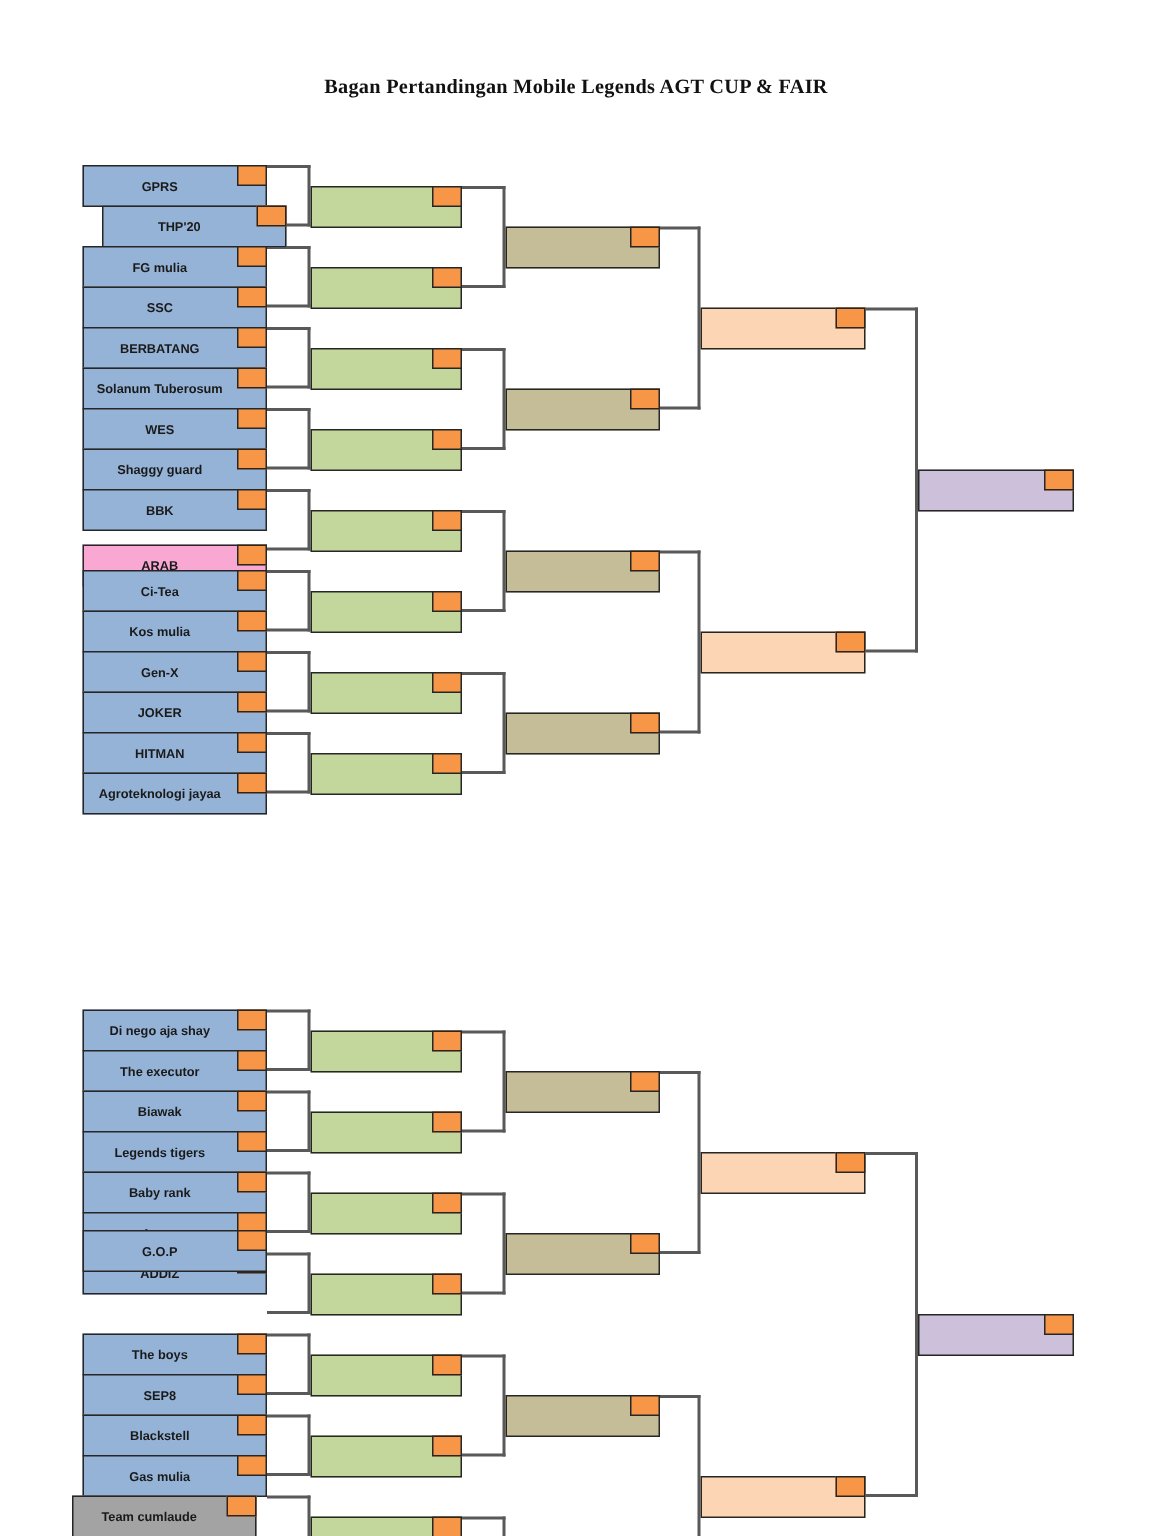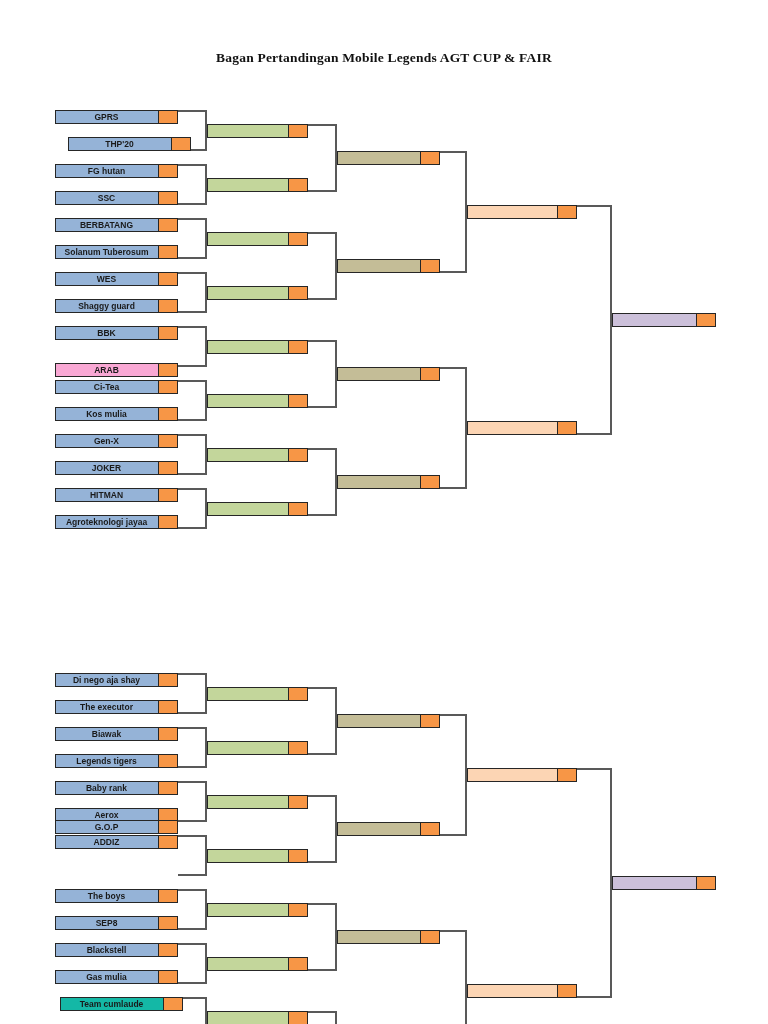--- a/index.html
+++ b/index.html
@@ -15,21 +15,21 @@
     left:0;top:50px;width:768px;
     text-align:center;
     font-family:"Liberation Serif", serif;
     font-weight:bold;
     font-size:13.5px;
     letter-spacing:.2px;
     color:#111111;
   }
   .bar{
     position:absolute;
-    height:14px;
+    height:28px;
     box-sizing:border-box;
     border:1px solid #262626;
   }
   .bar .label{
     position:absolute;
     left:1px;right:21px;top:0;bottom:0;
     display:flex;align-items:center;justify-content:center;
     font-size:8.5px;
     font-weight:bold;
     color:#1a1a1a;
@@ -67,21 +67,21 @@
       <div class="conn" style="left: 178px; top: 488px; width: 29px; height: 41px;"></div>
       <div class="bar" style="left: 55px; top: 110px; width: 123px; background: rgb(149, 179, 215);">
         <span class="label">GPRS</span>
         <div class="score" style="background: rgb(247, 150, 70);"></div>
       </div>
       <div class="bar" style="left: 68px; top: 137px; width: 123px; background: rgb(149, 179, 215);">
         <span class="label">THP'20</span>
         <div class="score" style="background: rgb(247, 150, 70);"></div>
       </div>
       <div class="bar" style="left: 55px; top: 164px; width: 123px; background: rgb(149, 179, 215);">
-        <span class="label">FG hutan</span>
+        <span class="label">FG mulia</span>
         <div class="score" style="background: rgb(247, 150, 70);"></div>
       </div>
       <div class="bar" style="left: 55px; top: 191px; width: 123px; background: rgb(149, 179, 215);">
         <span class="label">SSC</span>
         <div class="score" style="background: rgb(247, 150, 70);"></div>
       </div>
       <div class="bar" style="left: 55px; top: 218px; width: 123px; background: rgb(149, 179, 215);">
         <span class="label">BERBATANG</span>
         <div class="score" style="background: rgb(247, 150, 70);"></div>
       </div>
@@ -231,21 +231,21 @@
         <div class="score" style="background: rgb(247, 150, 70);"></div>
       </div>
       <div class="bar" style="left: 55px; top: 943px; width: 123px; background: rgb(149, 179, 215);">
         <span class="label">Blackstell</span>
         <div class="score" style="background: rgb(247, 150, 70);"></div>
       </div>
       <div class="bar" style="left: 55px; top: 970px; width: 123px; background: rgb(149, 179, 215);">
         <span class="label">Gas mulia</span>
         <div class="score" style="background: rgb(247, 150, 70);"></div>
       </div>
-      <div class="bar" style="left: 60px; top: 997px; width: 123px; background: #14b8a6;">
+      <div class="bar" style="left: 48px; top: 997px; width: 123px; background: #a3a3a3;">
         <span class="label">Team cumlaude</span>
         <div class="score" style="background: rgb(247, 150, 70);"></div>
       </div>
       <div class="conn" style="left: 308px; top: 686.5px; width: 29px; height: 68px;"></div>
       <div class="conn" style="left: 308px; top: 794.5px; width: 29px; height: 68px;"></div>
       <div class="conn" style="left: 308px; top: 902.5px; width: 29px; height: 68px;"></div>
       <div class="conn" style="left: 308px; top: 1010.5px; width: 29px; height: 68px;"></div>
       <div class="bar" style="left: 207px; top: 686.5px; width: 101px; background: rgb(195, 214, 155);">
         <div class="score" style="background: rgb(247, 150, 70);"></div>
       </div>

